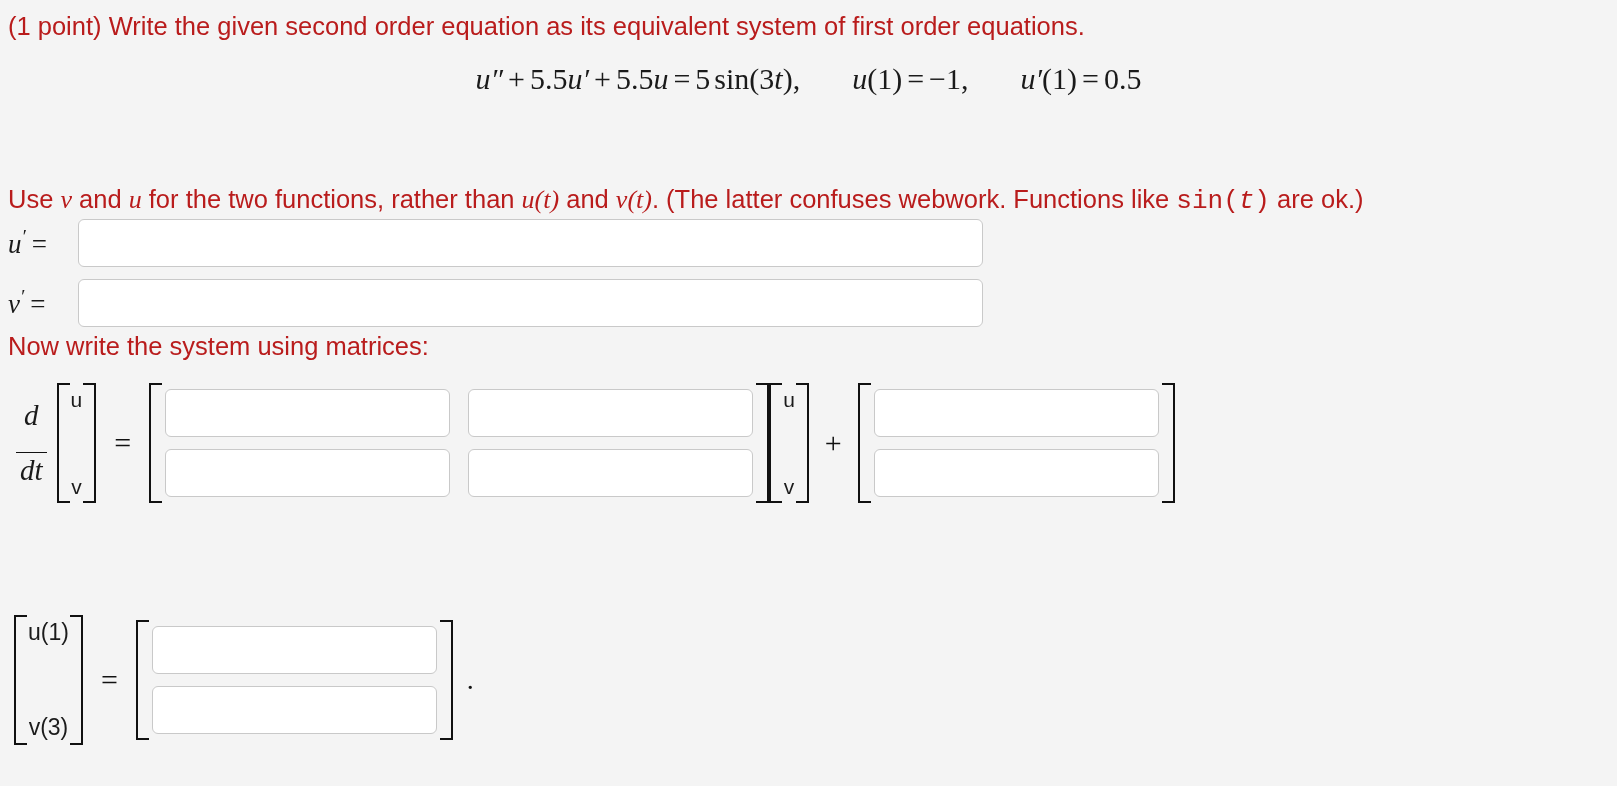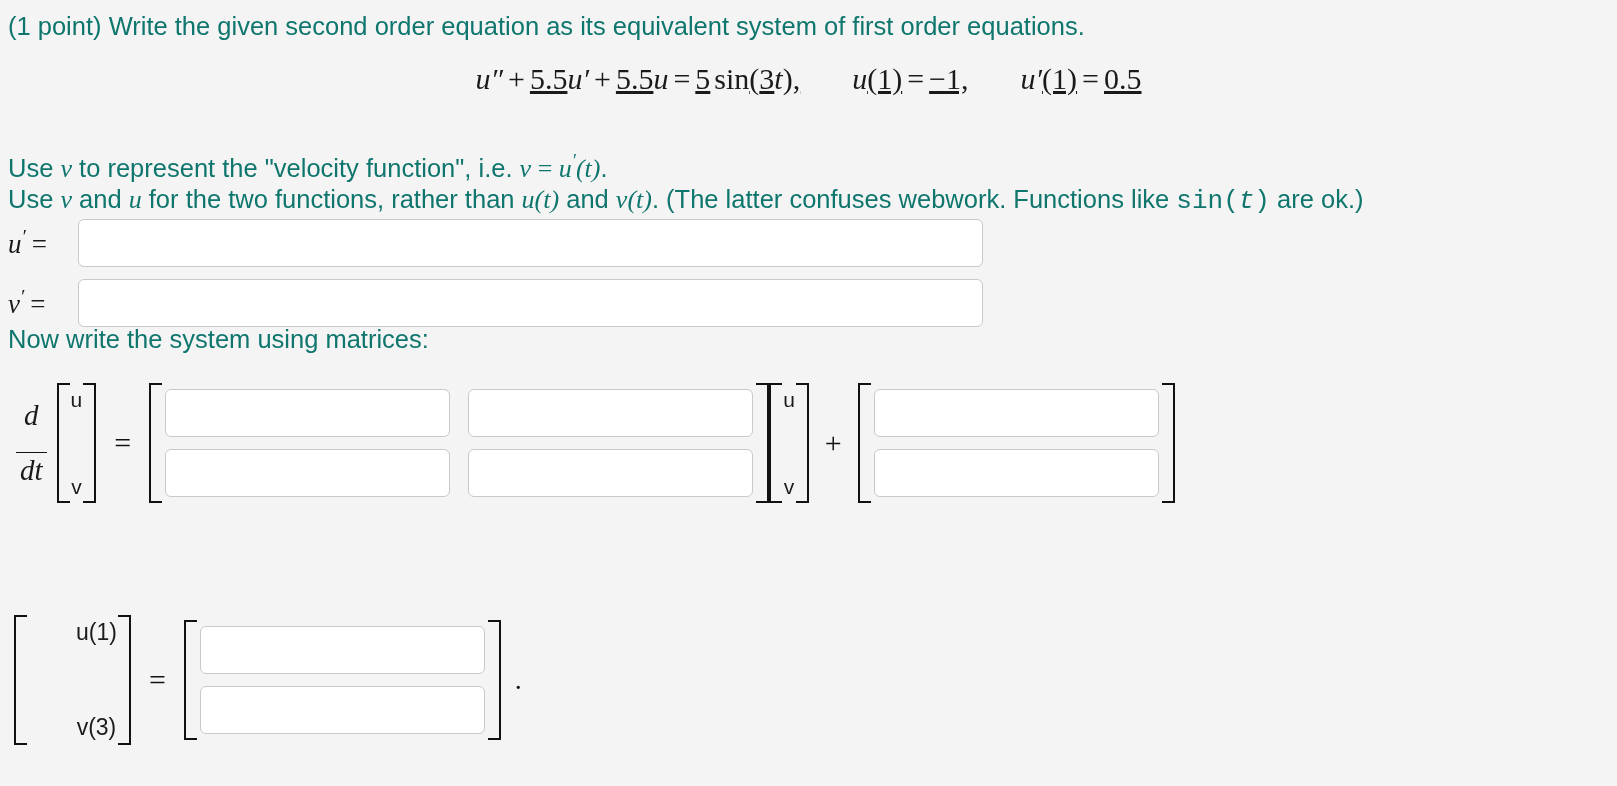--- a/index.html
+++ b/index.html
@@ -18,21 +18,21 @@
     position: relative;
     width: 1617px;
     height: 786px;
     padding: 0;
   }
 
   
   .prose {
     font-size: 25.5px;
     line-height: 41px;
-    color: #0f766e;
+    color: #b91c1c;
     white-space: nowrap;
   }
   .mathinline {
     font-family: "Liberation Serif", "DejaVu Serif", serif;
     font-style: italic;
     font-size: 26px;
   }
   .mathinline.upright { font-style: normal; font-family: Liberation Mono, monospace; }
   .sup-prime {
     font-style: italic;
@@ -53,21 +53,21 @@
     position: absolute;
     left: 0;
     top: 62px;
     width: 1617px;
     text-align: center;
     font-family: "Liberation Serif", "DejaVu Serif", serif;
     font-size: 30px;
     white-space: nowrap;
   }
   #display-equation .var { font-style: italic; }
-  #display-equation .num { font-style: normal; text-decoration: underline; }
+  #display-equation .num { font-style: normal; }
   #display-equation .op { font-style: normal; padding: 0 5px; }
   #display-equation .gap { display: inline-block; width: 52px; }
   #display-equation .fn { font-style: normal; padding-left: 4px;}
 
   
   #instruction-1 { position: absolute; left: 8px; top: 140px; }
   #instruction-2 { position: absolute; left: 8px; top: 179px; }
 
   
   .eqrow {
@@ -93,21 +93,21 @@
     box-sizing: border-box;
     font-family: "Liberation Sans", sans-serif;
     font-size: 18px;
     color: #222;
     padding: 0 8px;
     outline: none;
   }
   .ansbox.wide { width: 905px; height: 48px; }
 
   
-  #matrices-label { position: absolute; left: 8px; top: 319px; }
+  #matrices-label { position: absolute; left: 8px; top: 326px; }
 
   
   #matrix-equation {
     position: absolute;
     left: 8px;
     top: 370px;
     display: flex;
     align-items: center;
     height: 145px;
   }
@@ -197,43 +197,40 @@
   
   #initial-equation {
     position: absolute;
     left: 14px;
     top: 600px;
     display: flex;
     align-items: center;
     height: 160px;
   }
   #initial-equation .colvec { height: 130px; }
-  #initial-equation .colvec .cell { font-size: 23px; margin-left: 48px; }
+  #initial-equation .colvec .cell { font-size: 23px; }
   #initial-equation .colgrid .ansbox { width: 285px; height: 48px; }
   .trailing-period {
     font-family: "Liberation Serif", "DejaVu Serif", serif;
     font-size: 28px;
     padding-left: 14px;
     color: #111;
   }
 </style>
 </head>
 <body>
 
 <div class="page">
 
   <div class="prose" id="prompt-line">(1 point) Write the given second order equation as its equivalent system of first order equations.</div>
 
   <div id="display-equation">
     <span class="var">u″</span><span class="op">+</span><span class="num">5.5</span><span class="var">u′</span><span class="op">+</span><span class="num">5.5</span><span class="var">u</span><span class="op">=</span><span class="num">5</span><span class="fn">sin</span><span class="num">(</span><span class="num">3</span><span class="var">t</span><span class="num">),</span><span class="gap"></span><span class="var">u</span><span class="num">(1)</span><span class="op">=</span><span class="num">−1,</span><span class="gap"></span><span class="var">u′</span><span class="num">(1)</span><span class="op">=</span><span class="num">0.5</span>
   </div>
 
-  <div class="prose" id="instruction-1">
-    <span>Use </span><span class="mathinline">v</span><span> to represent the "velocity function", i.e. </span><span class="mathinline">v <span class="upright" style="font-style:normal">=</span> u<span class="sup-prime">′</span>(t)</span><span>.</span>
-  </div>
 
   <div class="prose" id="instruction-2">
     <span>Use </span><span class="mathinline">v</span><span> and </span><span class="mathinline">u</span><span> for the two functions, rather than </span><span class="mathinline">u(t)</span><span> and </span><span class="mathinline">v(t)</span><span>. (The latter confuses webwork. Functions like </span><span class="mathinline upright">sin(<span style="font-style:italic">t</span>)</span><span> are ok.)</span>
   </div>
 
   <div class="eqrow" id="row-uprime">
     <span class="lhs">u<span class="sup-prime">′</span><span class="eqsign">=</span></span>
     <input class="ansbox wide" type="text" value="" style="">
   </div>
 

